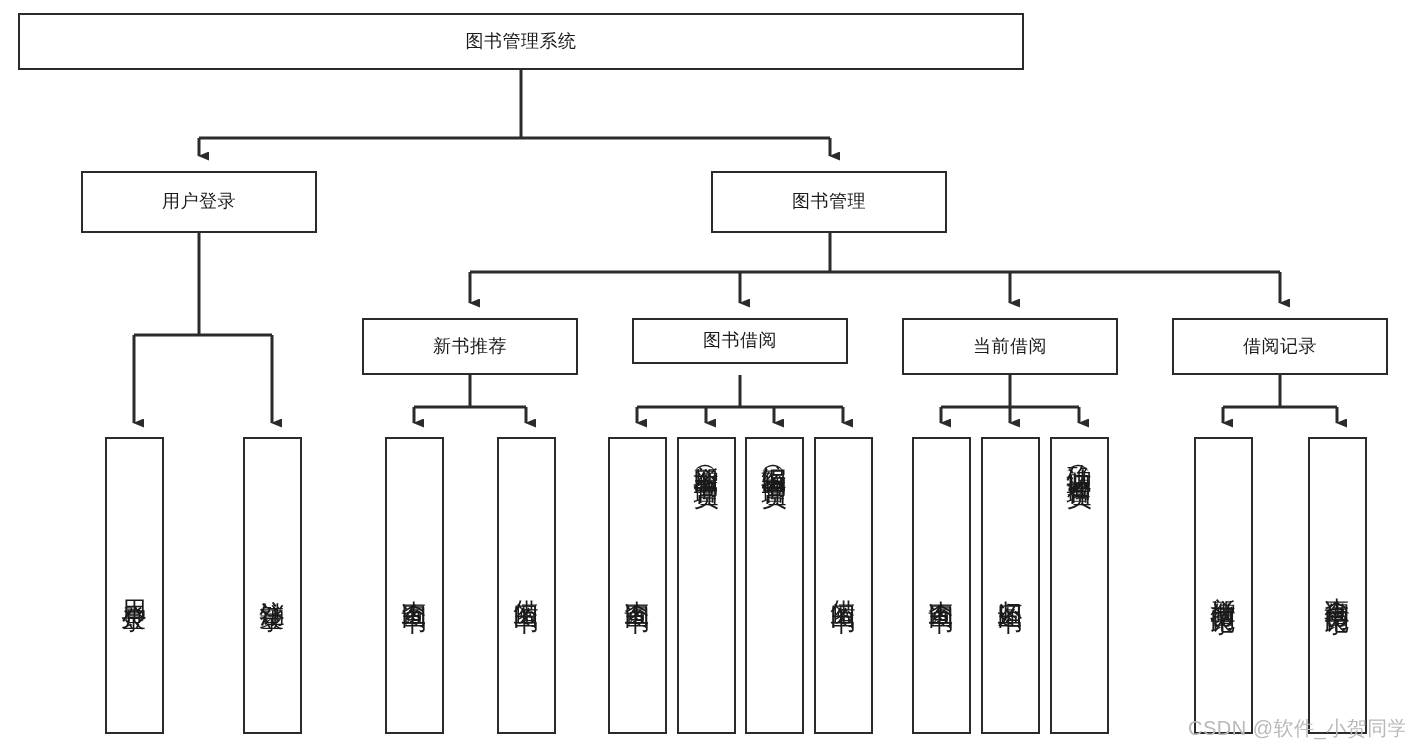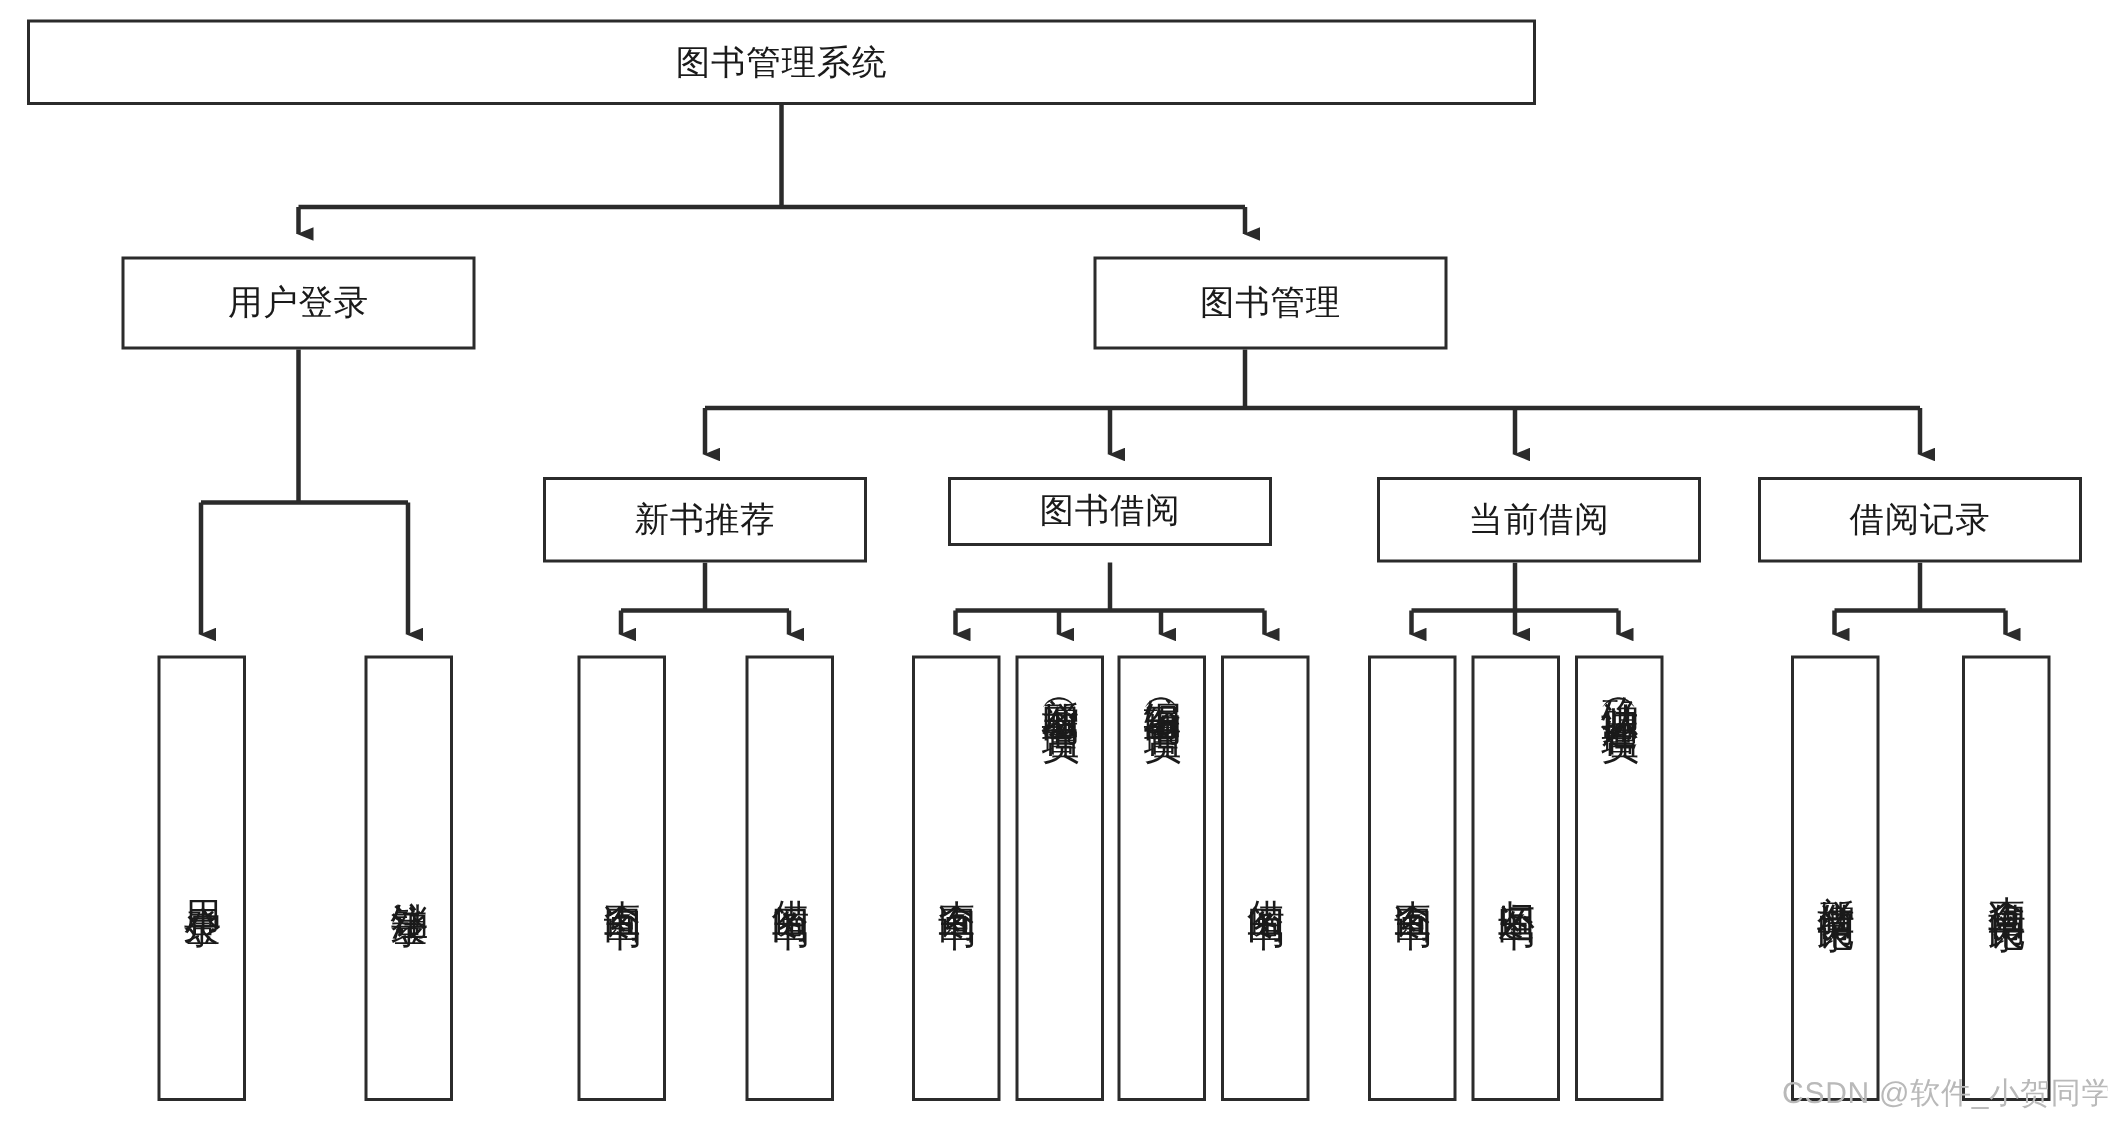--- a/index.html
+++ b/index.html
@@ -37,21 +37,21 @@
     justify-content: center;
     overflow: hidden;
   }
   .node .label {
     color: #1a1a1a;
     letter-spacing: 0.5px;
     white-space: nowrap;
     text-align: center;
   }
   .node.horizontal .label {
-    font-size: 23px;
+    font-size: 18px;
     line-height: 1.1;
   }
   .node.vertical {
     align-items: flex-start;
     justify-content: center;
     padding-top: 6px;
   }
   .node.vertical .label {
     writing-mode: vertical-rl;
     text-orientation: upright;
@@ -128,31 +128,31 @@
     </g>
   </svg>
 
   <div class="node horizontal" style="left:18px; top:13px; width:1006px; height:57px;">
     <span class="label">图书管理系统</span>
   </div>
 
   <div class="node horizontal" style="left:81px; top:171px; width:236px; height:62px;">
     <span class="label">用户登录</span>
   </div>
-  <div class="node horizontal" style="left:711px; top:171px; width:236px; height:62px;margin-left:18px;">
+  <div class="node horizontal" style="left:711px; top:171px; width:236px; height:62px;">
     <span class="label">图书管理</span>
   </div>
 
   <div class="node horizontal" style="left:362px; top:318px; width:216px; height:57px;">
     <span class="label">新书推荐</span>
   </div>
   <div class="node horizontal" style="left:632px; top:318px; width:216px; height:46px;">
     <span class="label">图书借阅</span>
   </div>
-  <div class="node horizontal" style="left:902px; top:318px; width:216px; height:57px;margin-left:16px;">
+  <div class="node horizontal" style="left:902px; top:318px; width:216px; height:57px;">
     <span class="label">当前借阅</span>
   </div>
   <div class="node horizontal" style="left:1172px; top:318px; width:216px; height:57px;">
     <span class="label">借阅记录</span>
   </div>
 
   <div class="node vertical centered" style="left:105px; top:437px; width:59px; height:297px;">
     <span class="label">用户登录</span>
   </div>
   <div class="node vertical centered" style="left:243px; top:437px; width:59px; height:297px;">

